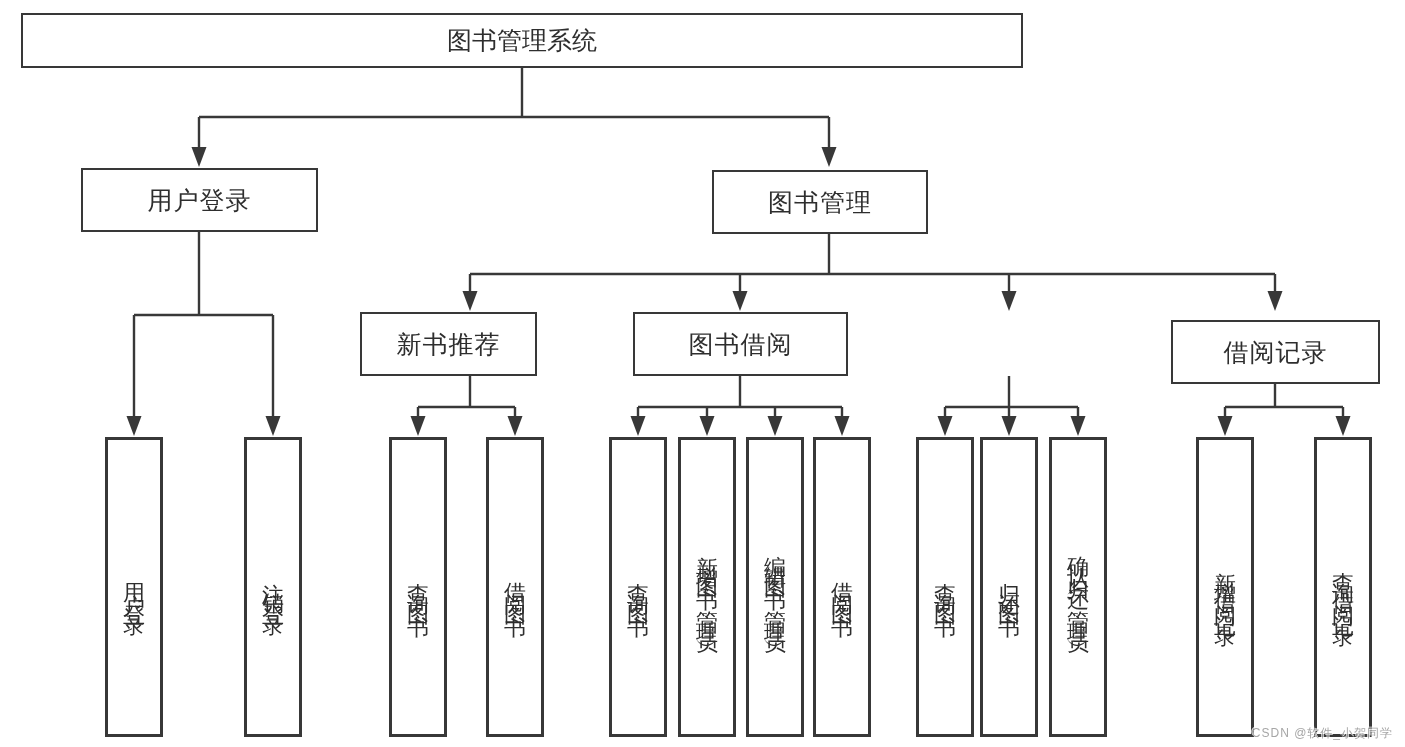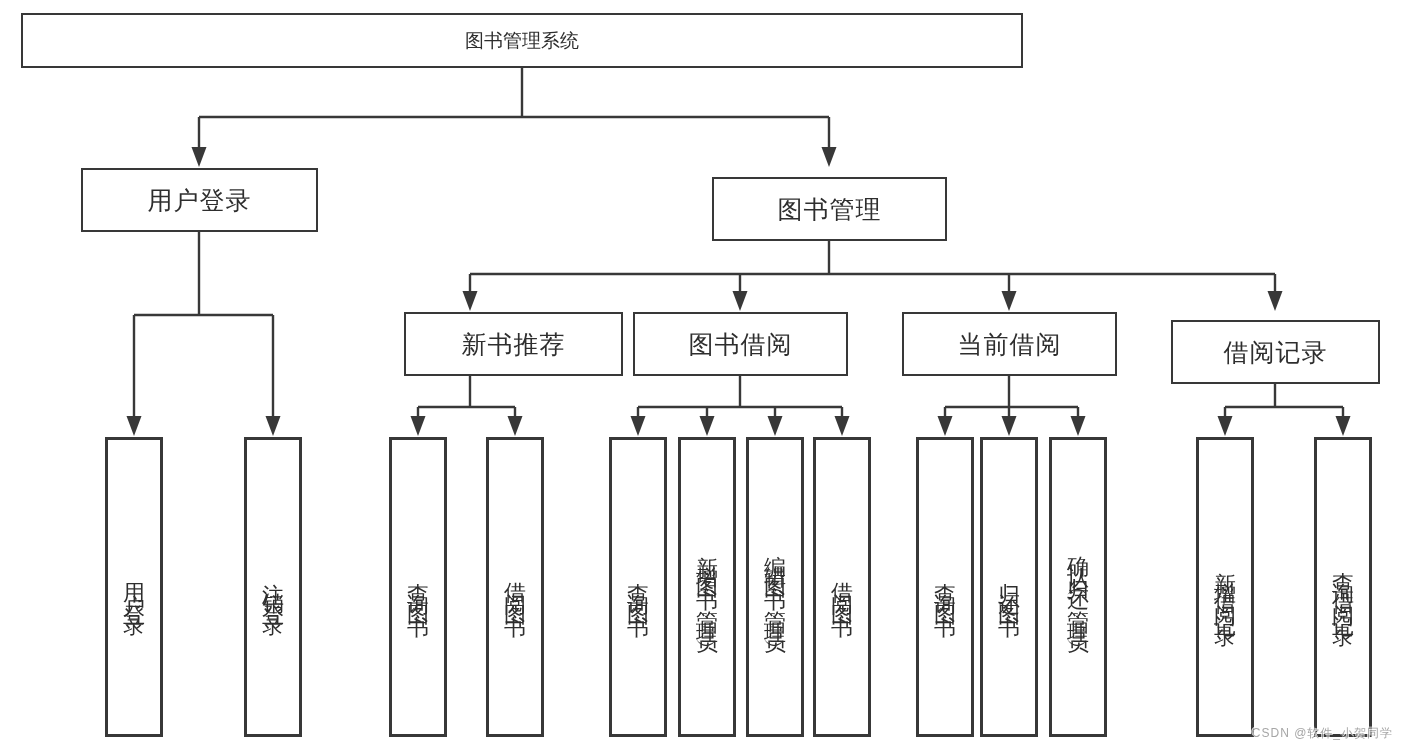--- a/index.html
+++ b/index.html
@@ -18,21 +18,21 @@
   .wires{position:absolute;left:0;top:0;color:var(--line);}
   .node{
     position:absolute;box-sizing:border-box;
     border:2.5px solid var(--line);
     background:var(--box_bg);
     color:var(--text);
     display:flex;align-items:center;justify-content:center;
     text-align:center;
   }
   .h{height:64px;font-size:25px;letter-spacing:1px;}
-  .root{left:21px;top:13px;width:1002px;height:55px;font-size:19px;}
+  .root{left:21px;top:13px;width:1002px;height:55px;font-size:25px;}
   .v{
     top:437px;height:300px;width:58px;
     border-width:3px;
     writing-mode:vertical-rl;text-orientation:mixed;
     font-size:22px;letter-spacing:11px;line-height:1;
   }
   .watermark{
     position:absolute;right:12px;bottom:5px;
     font-size:12px;color:var(--watermark);z-index:5;
     letter-spacing:1px;
@@ -80,25 +80,24 @@
       <polygon points="1001.5,416 1016.5,416 1009,436"></polygon>
       <polygon points="1070.5,416 1085.5,416 1078,436"></polygon>
       <polygon points="1217.5,416 1232.5,416 1225,436"></polygon>
       <polygon points="1335.5,416 1350.5,416 1343,436"></polygon>
     </g>
   </svg>
 
   <div class="node root">图书管理系统</div>
 
   <div class="node h" style="left:81px;top:168px;width:237px;">用户登录</div>
-  <div class="node h" style="left:712px;top:177px;width:235px;">图书管理</div>
+  <div class="node h" style="left:712px;top:170px;width:216px;">图书管理</div>
 
-  <div class="node h" style="left:360px;top:312px;width:219px;margin-left:44px;">新书推荐</div>
+  <div class="node h" style="left:360px;top:312px;width:177px;">新书推荐</div>
   <div class="node h" style="left:633px;top:312px;width:215px;">图书借阅</div>
-  <div class="node h" style="left:902px;top:312px;width:215px;">当前借阅</div>
   <div class="node h" style="left:1171px;top:312px;width:209px;margin-top:8px;">借阅记录</div>
 
   <div class="node v" style="left:105px;">用户登录</div>
   <div class="node v" style="left:244px;">注销登录</div>
 
   <div class="node v" style="left:389px;">查询图书</div>
   <div class="node v" style="left:486px;">借阅图书</div>
 
   <div class="node v" style="left:609px;">查询图书</div>
   <div class="node v" style="left:678px;">新增图书（管理员）</div>

